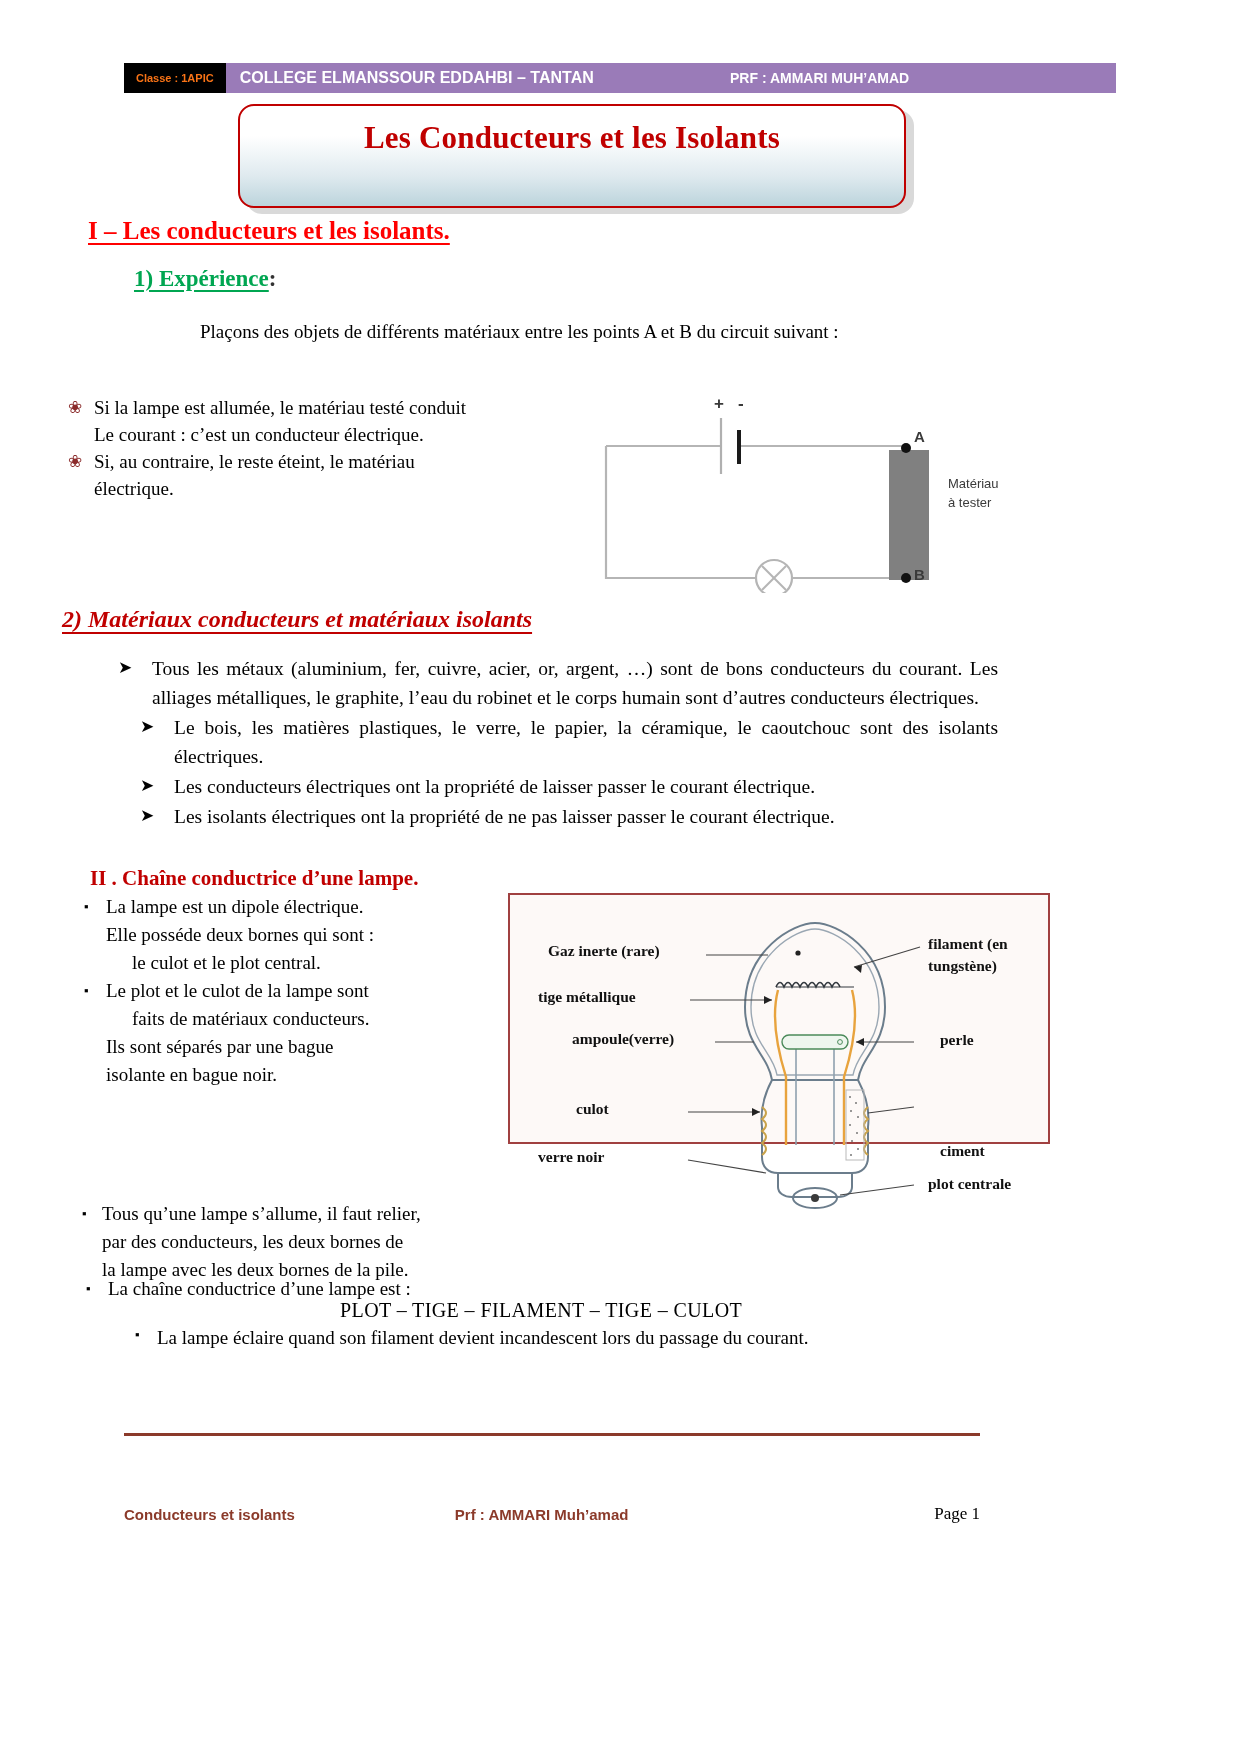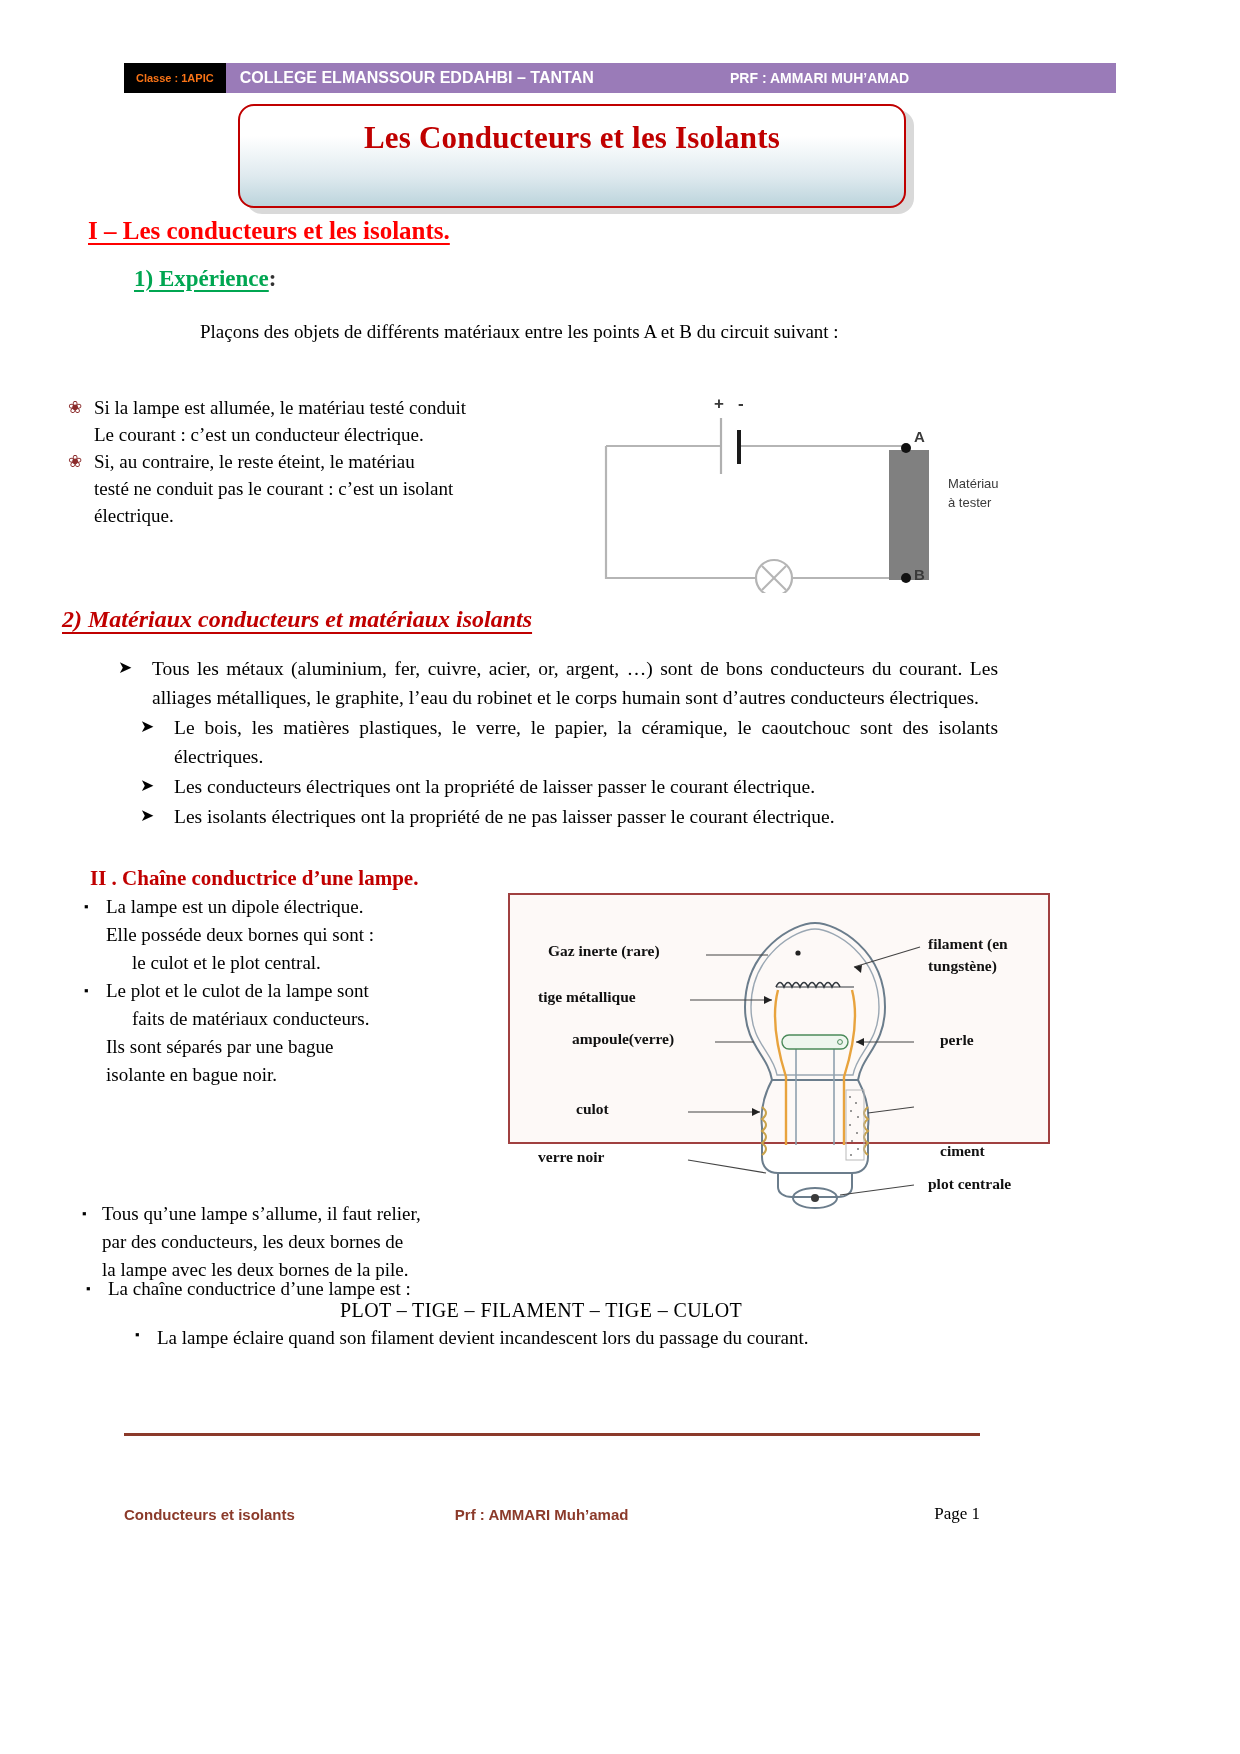--- a/index.html
+++ b/index.html
@@ -286,21 +286,20 @@
 <div class="exp-list">
   <div class="row">
     <span class="mark">❀</span>
     <span>Si la lampe est allumée, le matériau testé conduit</span>
   </div>
   <div class="cont">Le courant : c’est un conducteur électrique.</div>
   <div class="row">
     <span class="mark">❀</span>
     <span>Si, au contraire, le reste éteint, le matériau</span>
   </div>
-  <div class="cont">testé ne conduit pas le courant : c’est un isolant</div>
   <div class="cont">électrique.</div>
 </div>
 
 <div class="circuit">
   <svg width="440" height="215" viewBox="0 0 440 215">
 
     <path d="M10,68 L125,68" stroke="#b5b5b5" stroke-width="2.2" fill="none"></path>
     <path d="M143,68 L310,68" stroke="#b5b5b5" stroke-width="2.2" fill="none"></path>
     <path d="M10,68 L10,200 L160,200" stroke="#b5b5b5" stroke-width="2.2" fill="none"></path>
     <path d="M196,200 L310,200" stroke="#b5b5b5" stroke-width="2.2" fill="none"></path>

